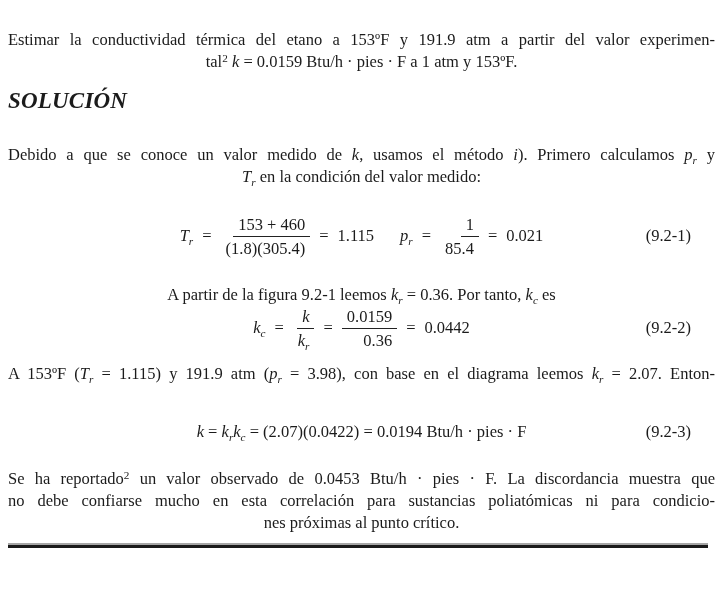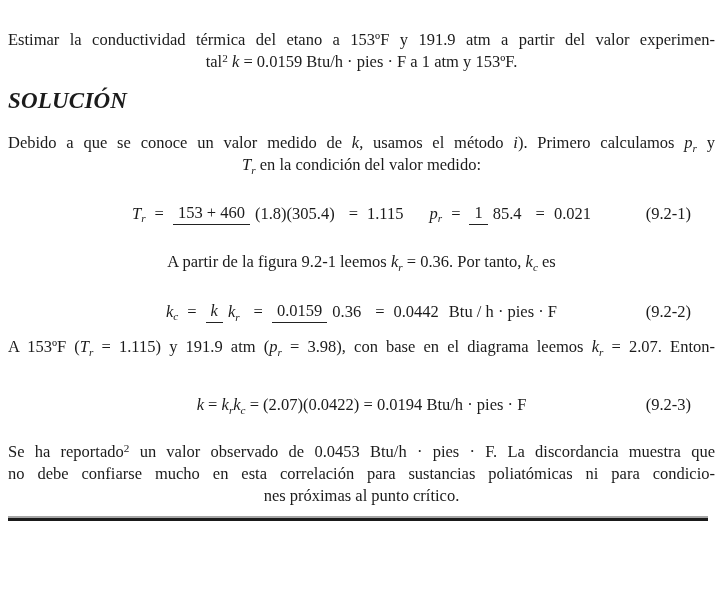--- a/index.html
+++ b/index.html
@@ -11,30 +11,30 @@
   }
   .page{padding:0 9px 0 8px;position:relative;width:707px;}
   .line{line-height:22px;white-space:pre-wrap;}
   .full{text-align:justify;text-align-last:justify;}
   .last{text-align:center;}
   .it{font-style:italic;}
   sub{font-size:68%;line-height:0;position:relative;top:0.33em;vertical-align:baseline;}
   sup{font-size:68%;line-height:0;position:relative;top:-0.45em;vertical-align:baseline;}
   .heading{font-style:italic;font-weight:bold;font-size:23px;line-height:22px;letter-spacing:0.2px;margin-top:17px;}
   .p1{margin-top:29px;}
-  .p2{margin-top:20px;}
+  .p2{margin-top:32px;}
   .p3{margin-top:26px;}
   .p4{margin-top:13px;}
   .p5{margin-top:25px;}
   .eq-row{position:relative;display:flex;justify-content:center;align-items:center;}
   .eq-row.e1{margin-top:26px;}
-  .eq-row.e2{margin-top:27px;}
+  .eq-row.e2{}
   .eq-row.e3{margin-top:36px;min-height:22px;}
   .eq-content{display:flex;align-items:center;}
-  .frac{display:inline-flex;flex-direction:row;text-align:center;vertical-align:middle;}
+  .frac{display:inline-flex;flex-direction:column;text-align:center;vertical-align:middle;align-items:flex-end;}
   .num{display:block;border-bottom:1.5px solid #222;padding:1px 5px 2px;line-height:19px;}
   .den{display:block;padding:2px 5px 0;line-height:19px;}
   .sign{margin:0 9px;}
   .hgap{display:inline-block;width:26px;}
   .units{margin-left:10px;}
   .eq-label{position:absolute;right:24px;top:50%;transform:translateY(-50%);}
   .eq-inline{line-height:22px;}
   .bottom-rule{margin:9px 7px 0 0;border-top:2px solid #a6a6a6;background:#1a1a1a;height:3px;}
   .artifact{position:absolute;left:695px;top:9px;width:4px;height:3px;background:#8b8b8b;border-radius:2px;}
 </style>
@@ -92,21 +92,20 @@
         <span class="num"><span class="it">k</span></span>
         <span class="den"><span class="it">k</span><sub class="it">r</sub></span>
       </span>
       <span class="sign">=</span>
       <span class="frac">
         <span class="num">0.0159</span>
         <span class="den">0.36</span>
       </span>
       <span class="sign">=</span>
       <span class="val">0.0442</span>
-      <span class="units">Btu / h · pies · F</span>
     </div>
     <span class="eq-label">(9.2-2)</span>
   </div>
 
   <div class="para p4">
     <div class="line full"><span>A 153ºF (</span><span class="it">T</span><sub class="it">r</sub><span> = 1.115) y 191.9 atm (</span><span class="it">p</span><sub class="it">r</sub><span> = 3.98), con base en el diagrama leemos </span><span class="it">k</span><sub class="it">r</sub><span> = 2.07. Enton-</span></div>
   </div>
 
   <div class="eq-row e3">
     <div class="eq-inline"><span class="it">k</span><span> = </span><span class="it">k</span><sub class="it">r</sub><span class="it">k</span><sub class="it">c</sub><span> = (2.07)(0.0422) = 0.0194 Btu/h · pies · F</span></div>

